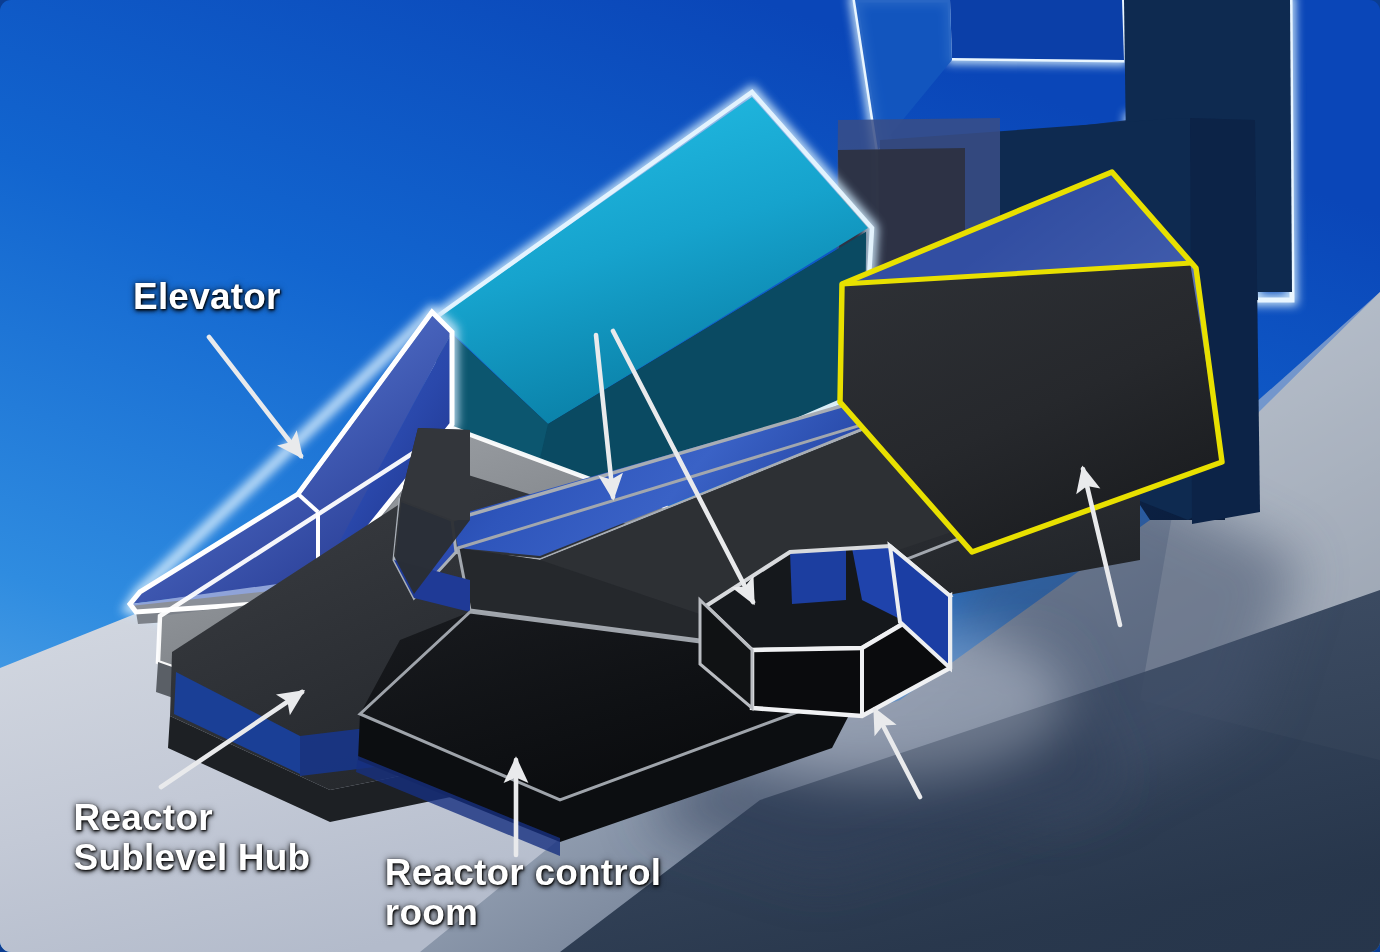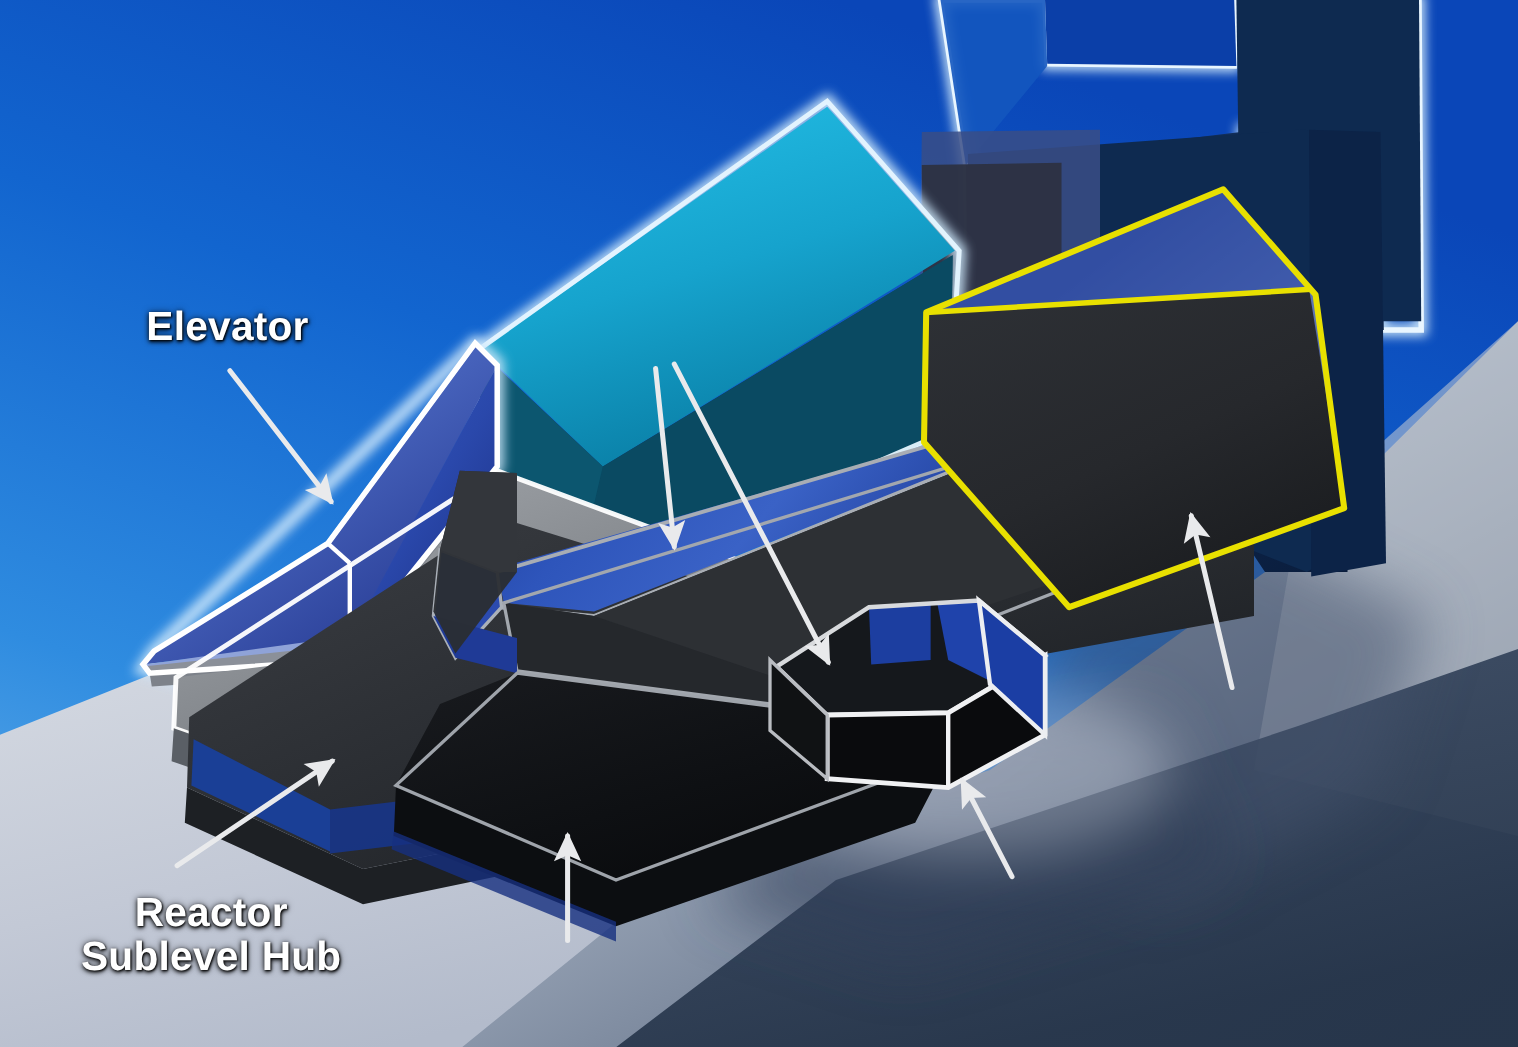--- a/index.html
+++ b/index.html
@@ -2,39 +2,40 @@
 <html><head>
 <meta charset="utf-8">
 <title>Annotated 3D Facility Map</title>
 <style>
   html,body{margin:0;padding:0;background:#0b3d91;}
   #stage{
     position:relative;
     width:1380px;height:952px;
     overflow:hidden;
     font-family:"Liberation Sans", sans-serif;
+    border-radius:11px;
   }
   #scene{position:absolute;inset:0;width:100%;height:100%;display:block;}
 
   .anno{
     position:absolute;
     color:#ffffff;
     font-weight:bold;
     font-size:37px;
     line-height:1.08;
     letter-spacing:0.2px;
     text-shadow:
       0 2px 4px rgba(0,0,0,.78),
       0 0 7px rgba(0,0,0,.55),
       1px 1px 2px rgba(0,0,0,.9);
     white-space:pre-line;
     pointer-events:auto;
     user-select:none;
   }
-  .anno.c{text-align:center;transform:translateX(-50%);margin-top:12px;}
+  .anno.c{text-align:left;transform:translateX(-50%);}
   .anno.l{text-align:left;}
 </style>
 </head>
 <body>
 
 <div id="stage">
 
   <svg id="scene" viewBox="0 0 1380 952" preserveAspectRatio="none">
     <defs>
       <linearGradient id="sky" x1="0.55" y1="0" x2="0.05" y2="1">
@@ -301,15 +302,17 @@
     </g>
   </svg>
 
   <div class="anno l" style="left:133px; top:277px;">Elevator</div>
 
 
 
   <div class="anno c" style="left:192px; top:798px;">Reactor
 Sublevel Hub</div>
 
+  <div class="anno c" style="left:523px; top:853px;">Reactor control
+room</div>
 
 
 </div>
 
 </body></html>

